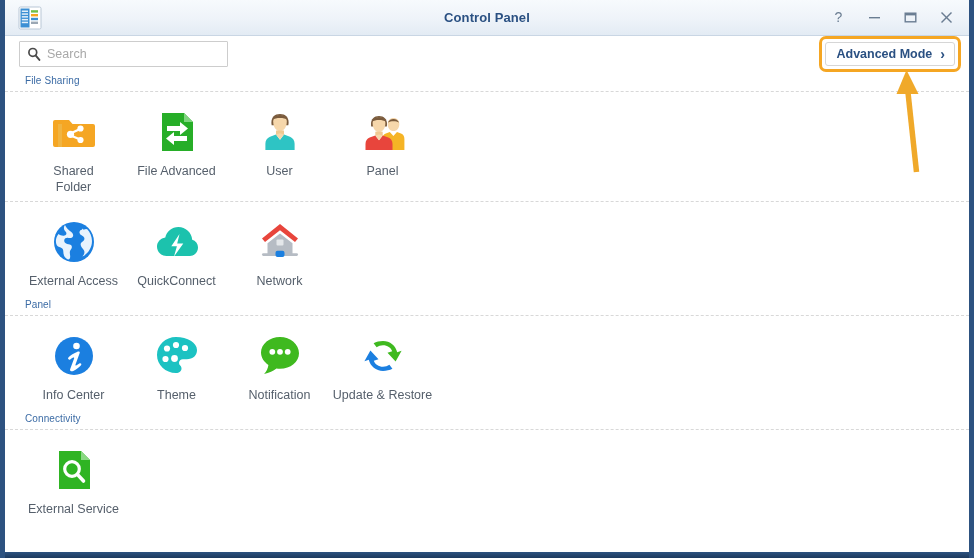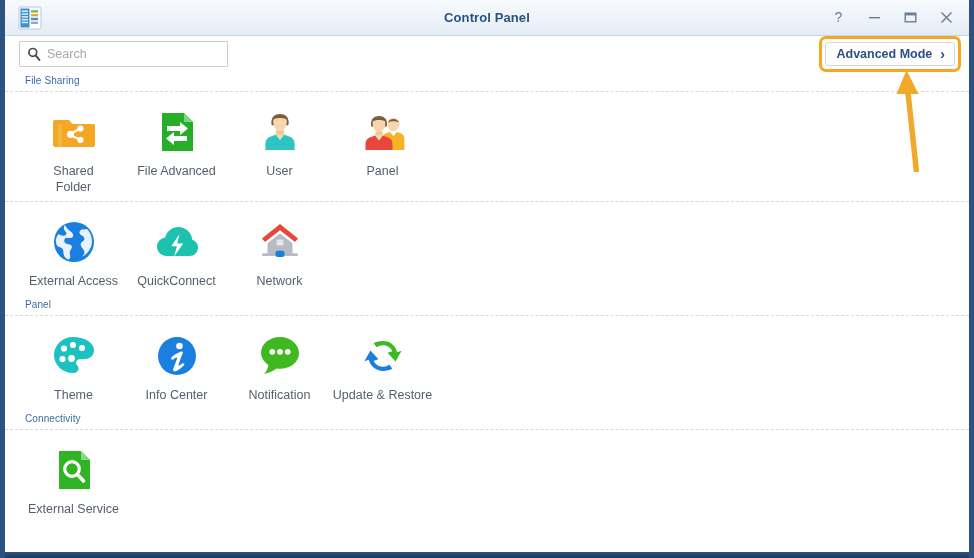--- a/index.html
+++ b/index.html
@@ -395,45 +395,45 @@
     </div>
 
     <div class="section">
       <div class="section-title">Panel</div>
       <div class="section-rule"></div>
       <div class="tiles tiles-pad">
 
         <div class="tile">
           <div class="tile-icon">
             <svg width="48" height="48" viewBox="0 0 48 48">
+              <circle cx="24" cy="24" r="19" fill="#1b7fe0"></circle>
+              <circle cx="26.5" cy="14" r="3.3" fill="#ffffff"></circle>
+              <path d="M27 20c-3.6 1.5-6.8 3.3-8.6 5.6-1 1.3.3 2.6 1.8 1.8 1.1-.6 2.2-1.3 3-1.8.7-.4 1.2.1.9.9l-4 10.7c-.6 1.7 1.4 2.7 3.2 1.8 3.1-1.6 6-3.6 7.7-5.8 1-1.3-.3-2.5-1.7-1.7-1 .6-2 1.2-2.8 1.7-.8.5-1.3 0-1-.8l4.2-11.3c.5-1.5-.9-1.9-2.7-1.1z" fill="#ffffff"></path>
+            </svg>
+          </div>
+          <div class="tile-label">Info Center</div>
+        </div>
+
+        <div class="tile">
+          <div class="tile-icon">
+            <svg width="48" height="48" viewBox="0 0 48 48">
               <path d="M23 5C12.5 5 4 13 4 23s8.5 18 19 18c3.3 0 5.5-2 5.5-4.5 0-1.3-.6-2.2-1.3-3-.7-.8-1.2-1.6-1.2-2.6 0-2 1.7-3.6 3.8-3.6h3.9C40 27.3 44 23.3 44 18 44 10.8 34.6 5 23 5z" fill="#1cc2c2"></path>
               <circle cx="14" cy="16.5" r="3.1" fill="#ffffff"></circle>
               <circle cx="23" cy="13" r="3.1" fill="#ffffff"></circle>
               <circle cx="32" cy="16" r="3.1" fill="#ffffff"></circle>
               <circle cx="12.5" cy="27" r="3.1" fill="#ffffff"></circle>
               <circle cx="21.5" cy="26.5" r="3.4" fill="#ffffff"></circle>
             </svg>
           </div>
           <div class="tile-label">Theme</div>
         </div>
 
         <div class="tile">
           <div class="tile-icon">
             <svg width="48" height="48" viewBox="0 0 48 48">
-              <circle cx="24" cy="24" r="19" fill="#1b7fe0"></circle>
-              <circle cx="26.5" cy="14" r="3.3" fill="#ffffff"></circle>
-              <path d="M27 20c-3.6 1.5-6.8 3.3-8.6 5.6-1 1.3.3 2.6 1.8 1.8 1.1-.6 2.2-1.3 3-1.8.7-.4 1.2.1.9.9l-4 10.7c-.6 1.7 1.4 2.7 3.2 1.8 3.1-1.6 6-3.6 7.7-5.8 1-1.3-.3-2.5-1.7-1.7-1 .6-2 1.2-2.8 1.7-.8.5-1.3 0-1-.8l4.2-11.3c.5-1.5-.9-1.9-2.7-1.1z" fill="#ffffff"></path>
-            </svg>
-          </div>
-          <div class="tile-label">Info Center</div>
-        </div>
-
-        <div class="tile">
-          <div class="tile-icon">
-            <svg width="48" height="48" viewBox="0 0 48 48">
               <path d="M24 5C13.5 5 5 12 5 20.6c0 5 2.9 9.4 7.4 12.3-.3 3.1-1.9 6.3-4.3 9 5-.8 9.4-3 12.3-5.4 1.2.2 2.4.3 3.6.3 10.5 0 19-7 19-15.6S34.5 5 24 5z" fill="#3fb91f"></path>
               <circle cx="16.3" cy="19.8" r="2.9" fill="#ffffff"></circle>
               <circle cx="24" cy="19.8" r="2.9" fill="#ffffff"></circle>
               <circle cx="31.7" cy="19.8" r="2.9" fill="#ffffff"></circle>
             </svg>
           </div>
           <div class="tile-label">Notification</div>
         </div>
 
         <div class="tile">

